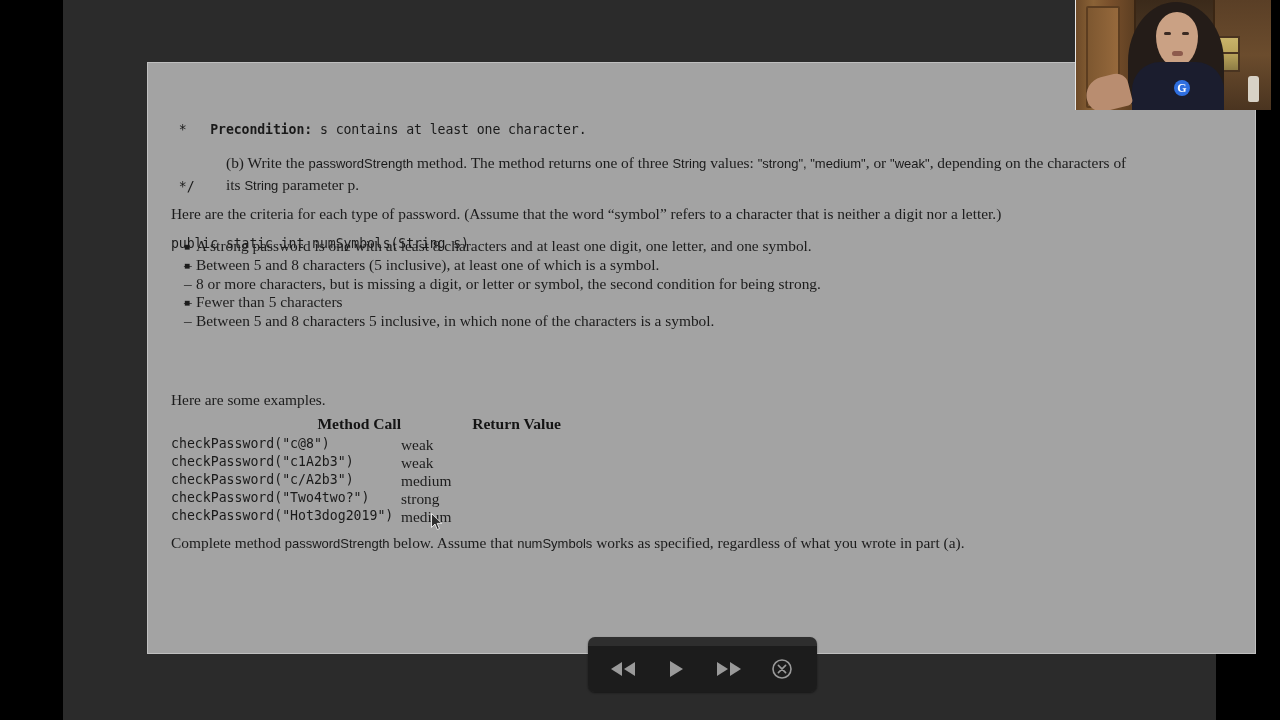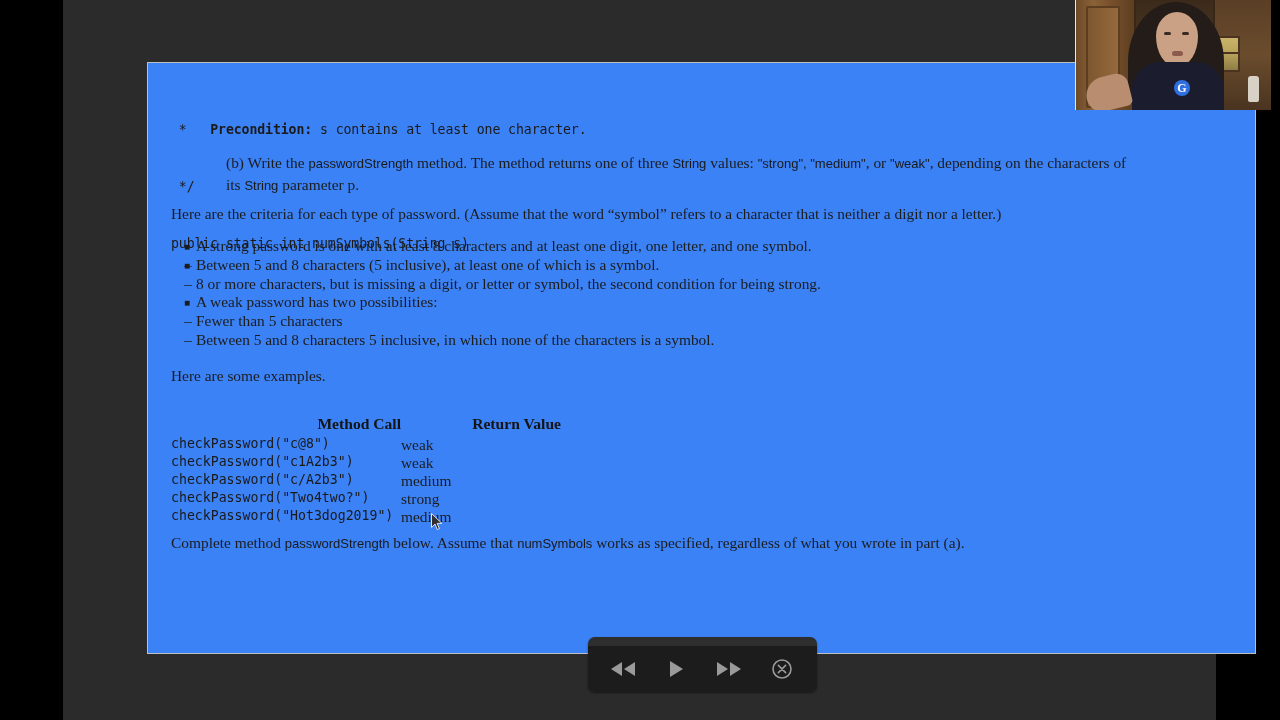--- a/index.html
+++ b/index.html
@@ -30,21 +30,21 @@
     background: #2b2b2b;
   }
 
   
   #page {
     position: absolute;
     left: 85px;
     top: 63px;
     width: 1107px;
     height: 590px;
-    background: #3b82f6;
+    background: #a3a3a3;
     overflow: hidden;
     box-shadow: 0 0 0 1px #bfbfbf;
   }
   #page-inner {
     position: relative;
     width: 100%;
     height: 100%;
   }
 
   
@@ -116,21 +116,21 @@
     line-height: 19px;
   }
   .bullet-row.dash { padding-left: 25px; }
   .bullet-row.dash .marker {
     left: 13px;
     font-size: 15.4px;
   }
 
   #examples-line {
     left: 23px;
-    top: 304px;
+    top: 328px;
   }
 
   
   #examples-table {
     position: absolute;
     left: 23px;
     top: 352px;
   }
   #examples-table table {
     border-collapse: collapse;
@@ -371,21 +371,20 @@
           <div class="bullet-row dash">
             <span class="marker">–</span>
             <span>Between 5 and 8 characters (5 inclusive), at least one of which is a symbol.</span>
           </div>
           <div class="bullet-row dash">
             <span class="marker">–</span>
             <span>8 or more characters, but is missing a digit, or letter or symbol, the second condition for being strong.</span>
           </div>
           <div class="bullet-row square">
             <span class="marker">■</span>
-            <span>A weak password has two possibilities:</span>
           </div>
           <div class="bullet-row dash">
             <span class="marker">–</span>
             <span>Fewer than 5 characters</span>
           </div>
           <div class="bullet-row dash">
             <span class="marker">–</span>
             <span>Between 5 and 8 characters 5 inclusive, in which none of the characters is a symbol.</span>
           </div>
         </div>

